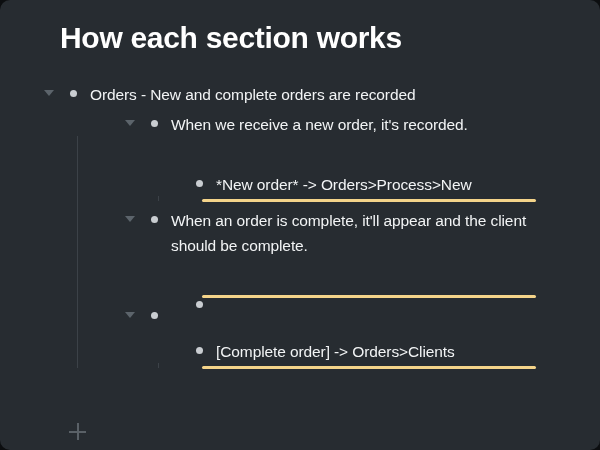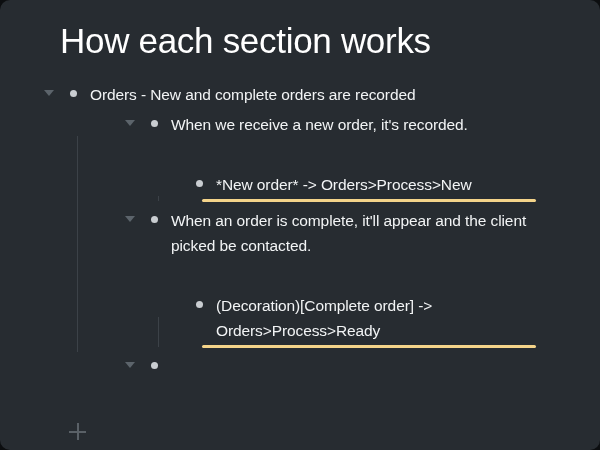--- a/index.html
+++ b/index.html
@@ -23,22 +23,22 @@
     background: #272c31;
     border-radius: 10px;
     overflow: hidden;
   }
 
   
   #page-title {
     position: absolute;
     left: 60px;
     top: 21px;
-    font-size: 35px;
-    font-weight: normal;
+    font-size: 30px;
+    font-weight: bold;
     color: #ffffff;
     letter-spacing: -0.3px;
     white-space: nowrap;
   }
 
   
   #outline {
     position: absolute;
     left: 0;
     top: 82px;
@@ -202,45 +202,56 @@
         </div>
 
         <div class="node lvl2">
           <div class="row">
             <span class="twisty">
                 <i></i>
               </span>
             <span class="dot">
                 <i style="background: rgb(201, 205, 209);"></i>
               </span>
-            <span class="text">When an order is complete, it'll appear and the client picked be contacted.</span>
+            <span class="text">When an order is complete, it'll appear and the client should be complete.</span>
           </div>
           <div class="children">
             <span class="guide g2" style="background: rgb(60, 66, 72);"></span>
             <div class="node lvl3">
               <div class="row">
                 <span class="dot">
                     <i style="background: rgb(201, 205, 209);"></i>
                   </span>
-                <span class="text">(Decoration)[Complete order] -&gt; Orders&gt;Process&gt;Ready</span>
                 <span class="underline" style="bottom: 1px; background: rgb(244, 212, 138);"></span>
               </div>
             </div>
           </div>
         </div>
 
         <div class="node lvl2">
           <div class="row">
             <span class="twisty">
                 <i></i>
               </span>
             <span class="dot">
                 <i style="background: rgb(201, 205, 209);"></i>
               </span>
           </div>
+          <div class="children">
+            <span class="guide g2" style="background: rgb(60, 66, 72);"></span>
+            <div class="node lvl3">
+              <div class="row">
+                <span class="dot">
+                    <i style="background: rgb(201, 205, 209);"></i>
+                  </span>
+                <span class="text">[Complete order] -&gt; Orders&gt;Clients</span>
+                <span class="underline" style="bottom: 1px; background: rgb(244, 212, 138);"></span>
+              </div>
+            </div>
+          </div>
         </div>
 
       </div>
     </div>
   </div>
 
   <div id="add-button"></div>
 </div>
 
 </body></html>

